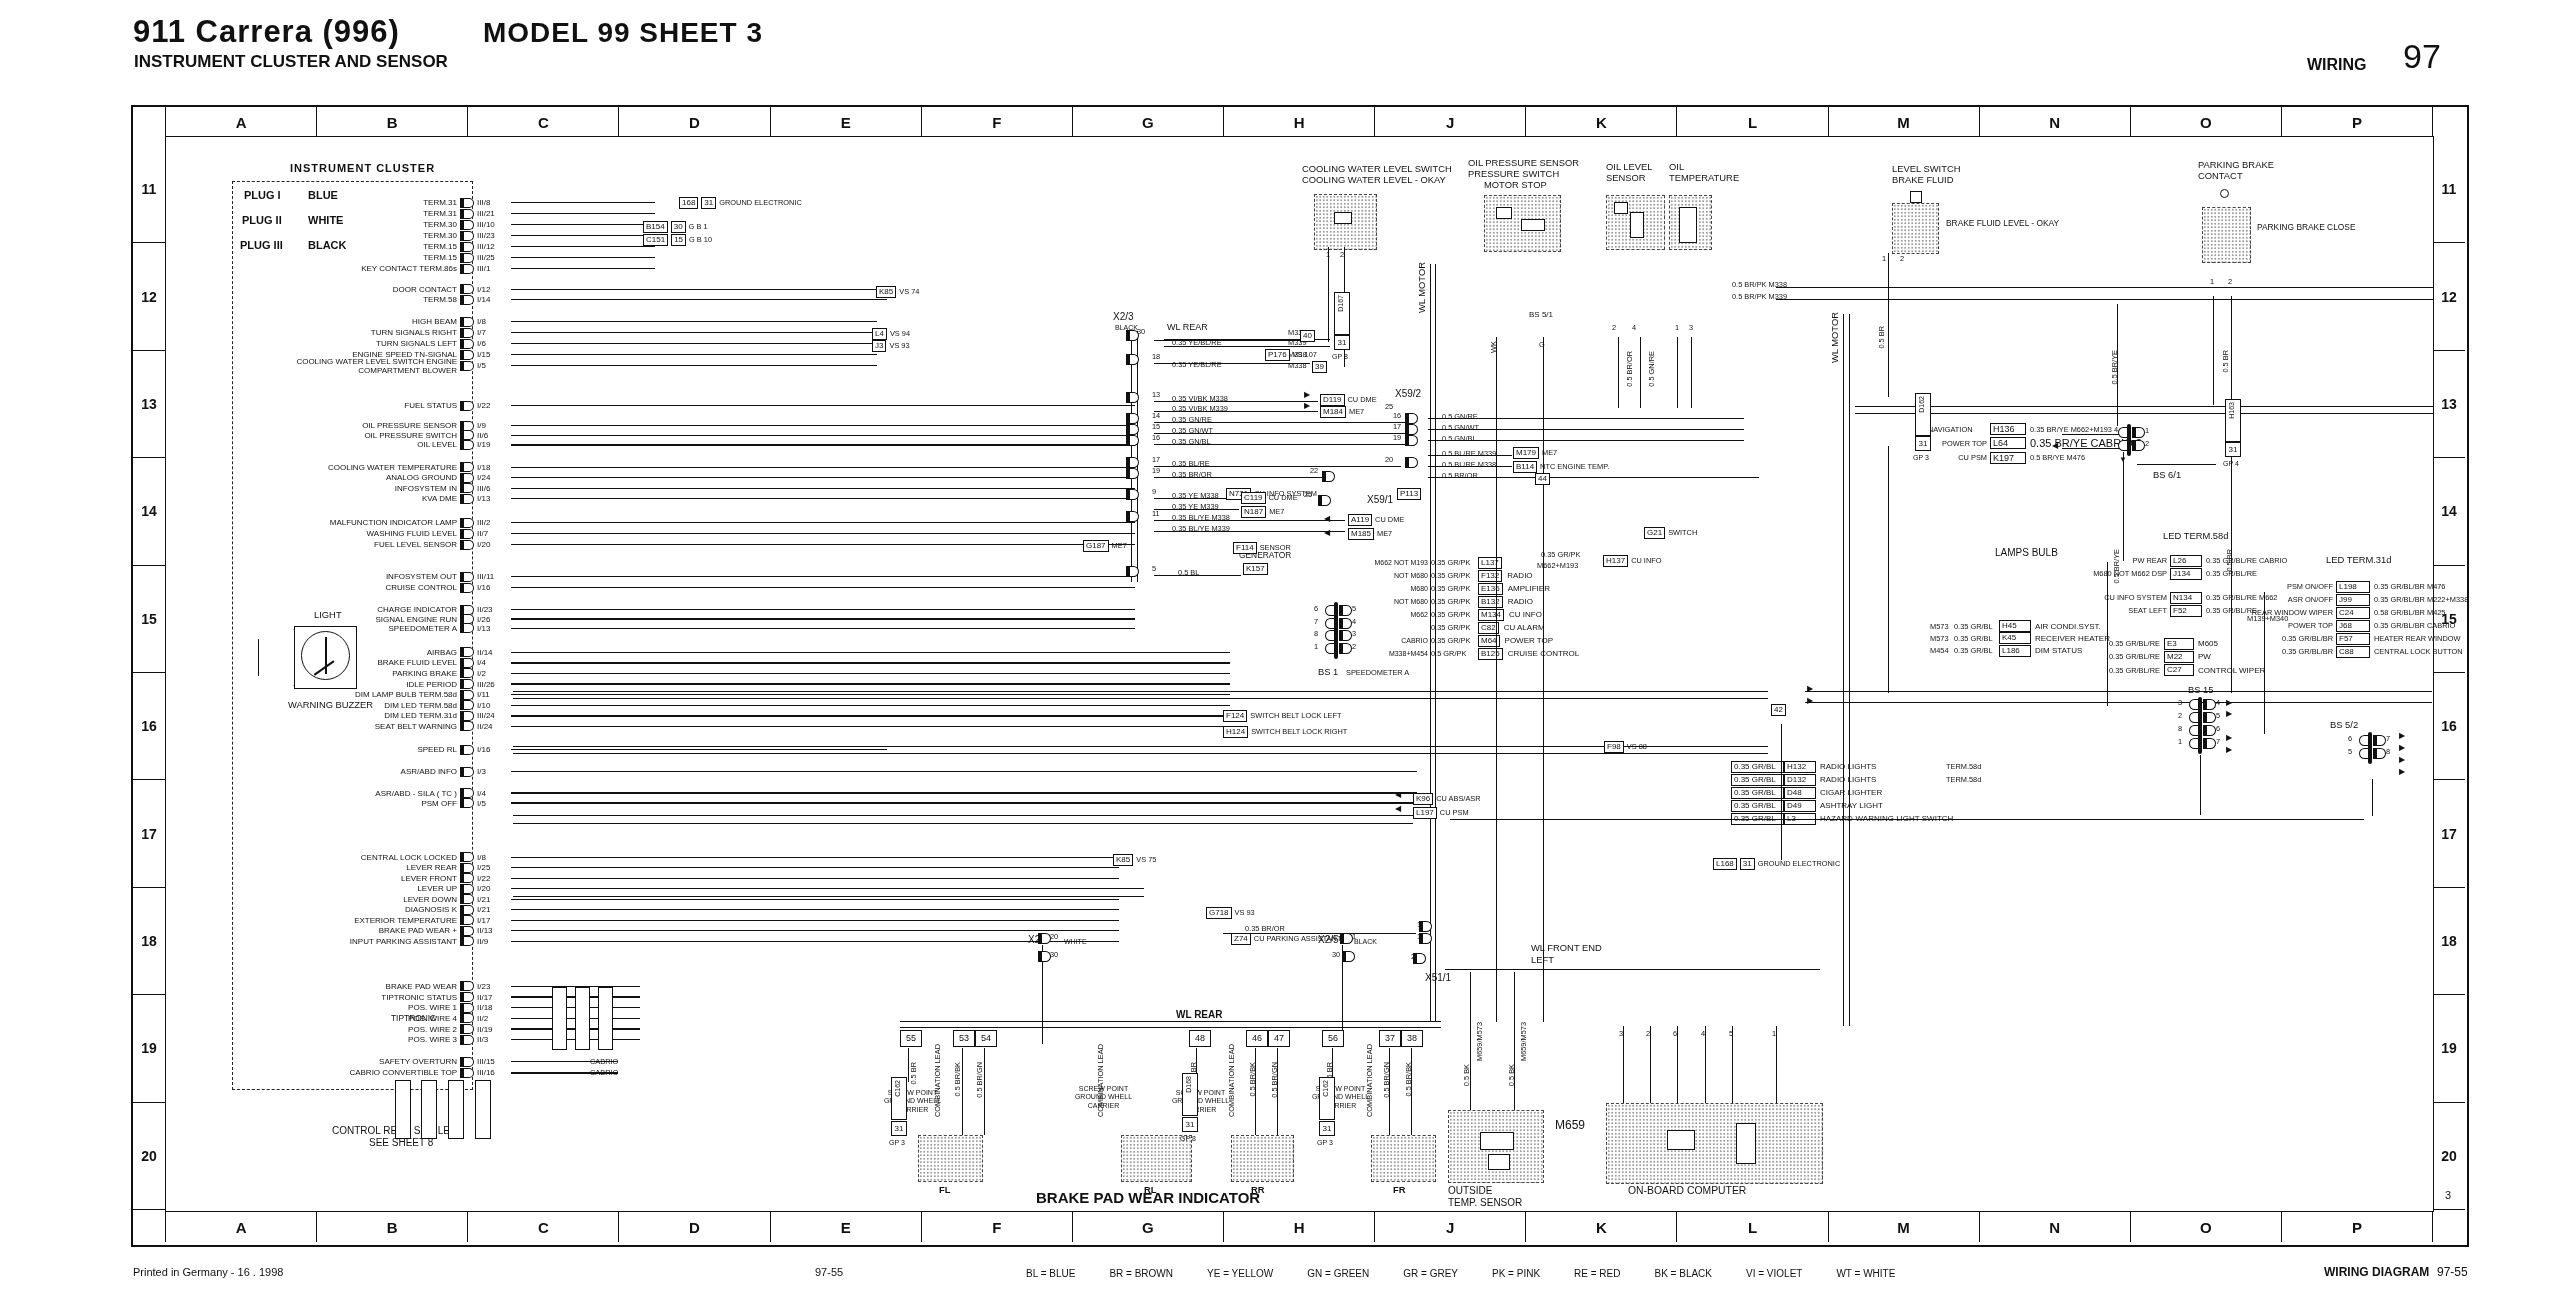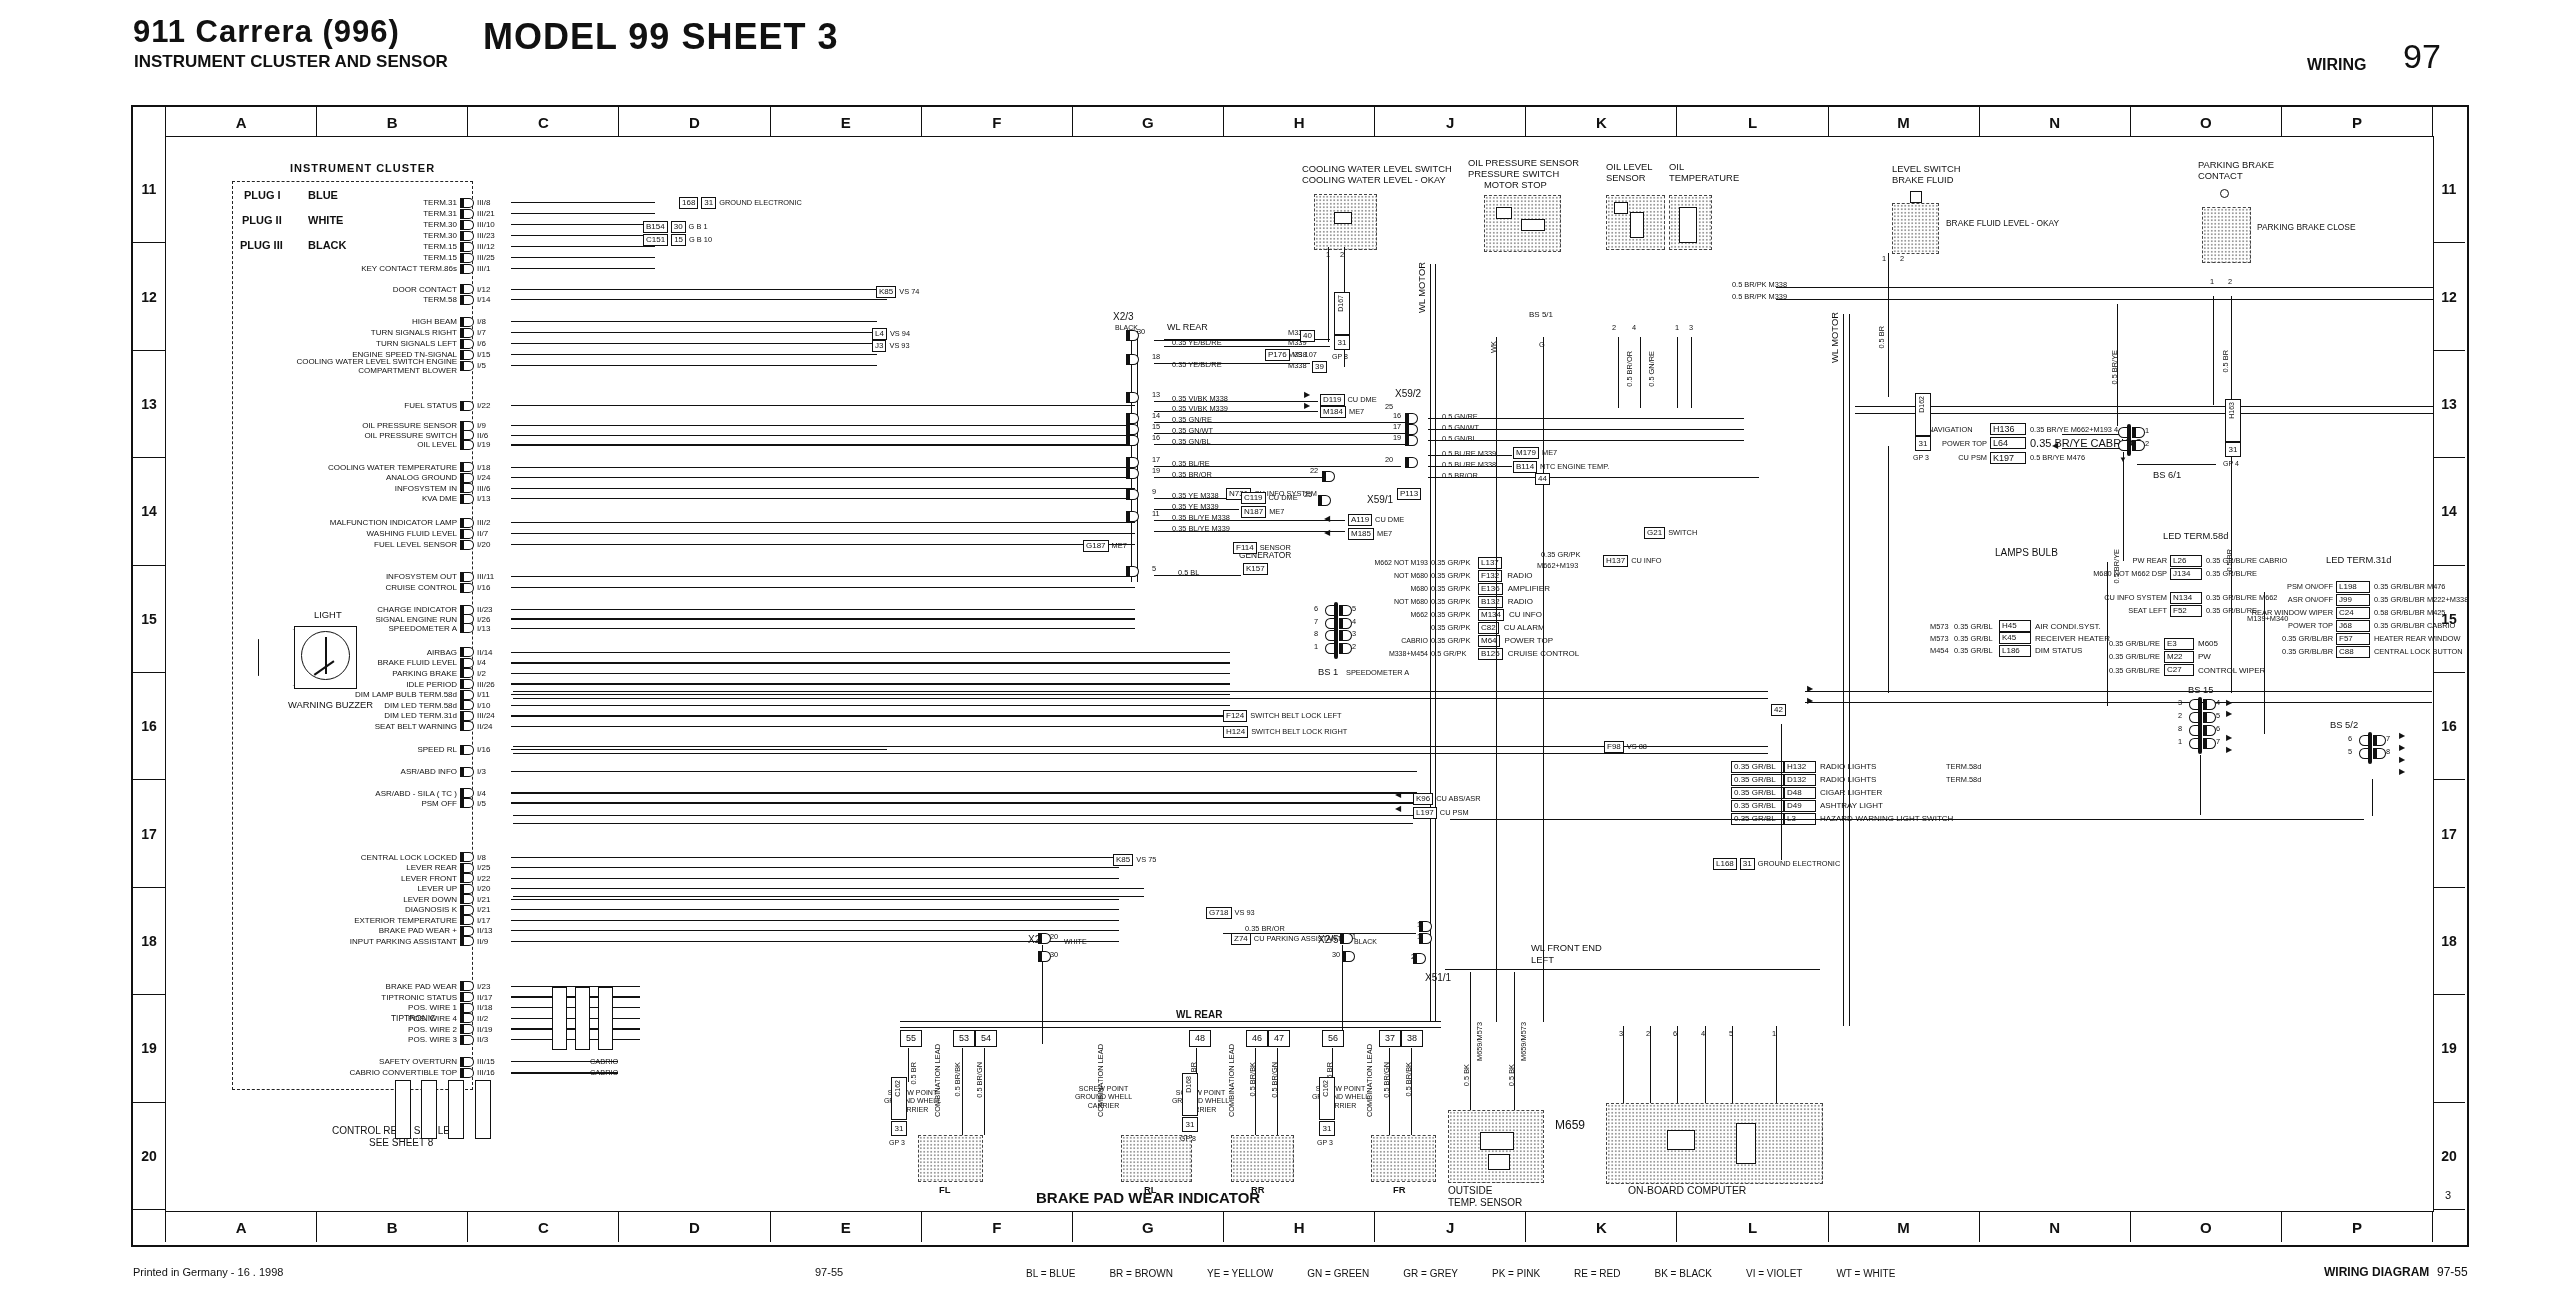--- a/index.html
+++ b/index.html
@@ -42,21 +42,21 @@
   .splbar{position:absolute;width:4.4px;background:#111;border-radius:2px;}
   .arr{position:absolute;font-size:8px;line-height:8px;}
   .circ{position:absolute;border:1.4px solid #111;border-radius:50%;background:#fff;}
 </style>
 </head>
 <body>
 
 <div id="page">
 
   <div class="t b" style="left:133px;top:16px;font-size:31px;letter-spacing:1px">911 Carrera  (996)</div>
-  <div class="t b" style="left:483px;top:18px;font-size:36px;letter-spacing:1px">MODEL 99   SHEET 3</div>
+  <div class="t b" style="left:483px;top:18px;font-size:28px;letter-spacing:1px">MODEL 99   SHEET 3</div>
   <div class="t b" style="left:134px;top:53px;font-size:17px">INSTRUMENT CLUSTER AND SENSOR</div>
   <div class="t b" style="left:2307px;top:57px;font-size:16px">WIRING</div>
   <div class="t" style="left:2403px;top:39px;font-size:34px">97</div>
 
   <div class="frame" style="left:131px;top:105px;width:2334px;height:1138px"></div>
   <div class="inner" style="left:165px;top:136px;width:2267px;height:1074px"></div>
 
   <div class="band-h" style="left:165px;top:107px;width:2267px;height:30px;border-left:1px solid #111">
 
   <div class="gc">A</div>

